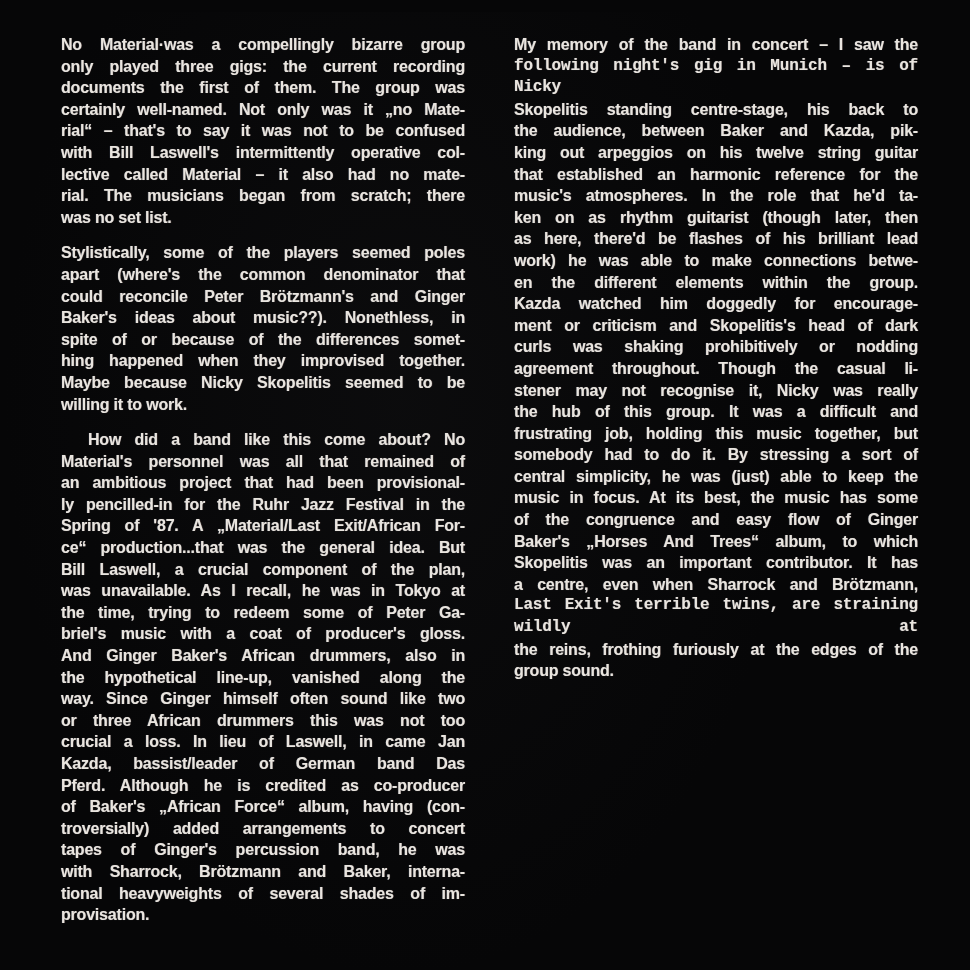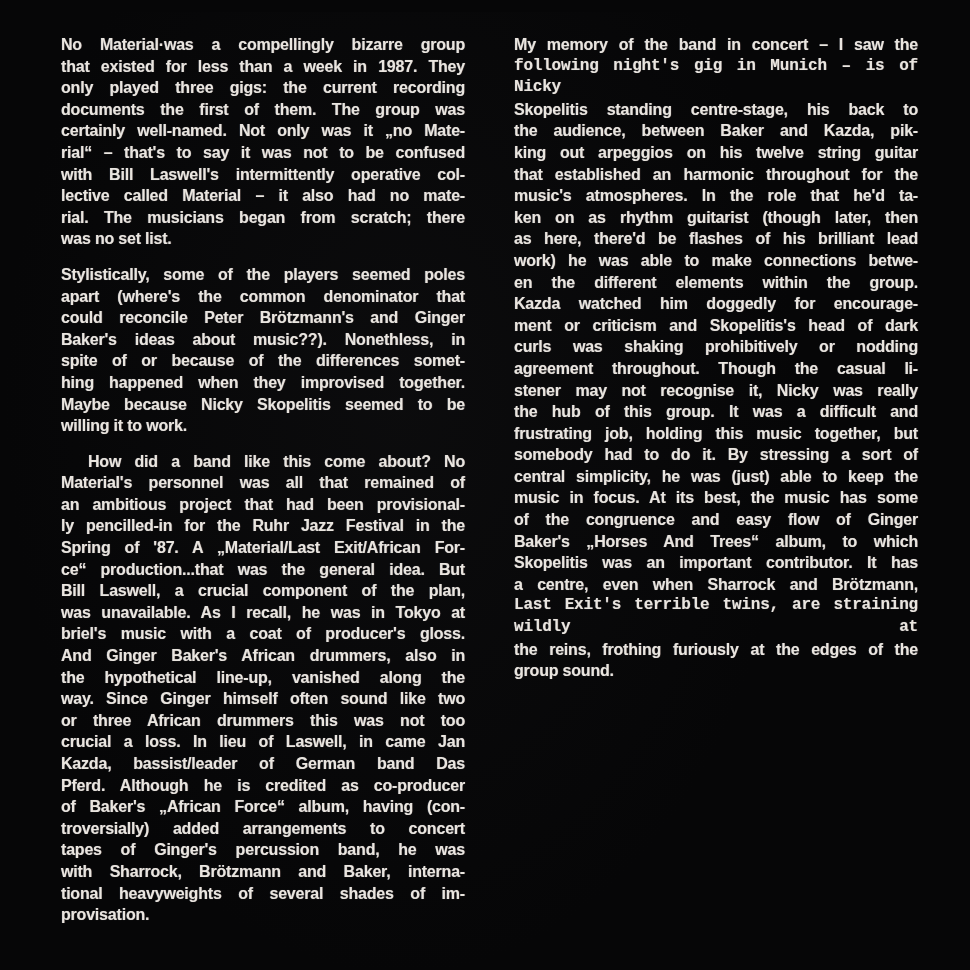--- a/index.html
+++ b/index.html
@@ -51,21 +51,20 @@
     text-align-last: left;
   }
 </style>
 </head>
 <body style="background: rgb(6, 6, 7);">
 
 <div class="page">
   <div class="col col-left">
       <div class="para">
         <div class="line" style="color: rgb(233, 229, 223);">No Material·was a compellingly bizarre group</div>
-        <div class="line" style="color: rgb(233, 229, 223);">that existed for less than a week in 1987. They</div>
         <div class="line" style="color: rgb(233, 229, 223);">only played three gigs: the current recording</div>
         <div class="line" style="color: rgb(233, 229, 223);">documents the first of them. The group was</div>
         <div class="line" style="color: rgb(233, 229, 223);">certainly well-named. Not only was it „no Mate-</div>
         <div class="line" style="color: rgb(233, 229, 223);">rial“ – that's to say it was not to be confused</div>
         <div class="line" style="color: rgb(233, 229, 223);">with Bill Laswell's intermittently operative col-</div>
         <div class="line" style="color: rgb(233, 229, 223);">lective called Material – it also had no mate-</div>
         <div class="line" style="color: rgb(233, 229, 223);">rial. The musicians began from scratch; there</div>
         <div class="line last" style="color: rgb(233, 229, 223);">was no set list.</div>
       </div>
       <div class="para">
@@ -80,20 +79,21 @@
       </div>
       <div class="para">
         <div class="line" style="color: rgb(233, 229, 223); padding-left: 27px;">How did a band like this come about? No</div>
         <div class="line" style="color: rgb(233, 229, 223);">Material's personnel was all that remained of</div>
         <div class="line" style="color: rgb(233, 229, 223);">an ambitious project that had been provisional-</div>
         <div class="line" style="color: rgb(233, 229, 223);">ly pencilled-in for the Ruhr Jazz Festival in the</div>
         <div class="line" style="color: rgb(233, 229, 223);">Spring of '87. A „Material/Last Exit/African For-</div>
         <div class="line" style="color: rgb(233, 229, 223);">ce“ production...that was the general idea. But</div>
         <div class="line" style="color: rgb(233, 229, 223);">Bill Laswell, a crucial component of the plan,</div>
         <div class="line" style="color: rgb(233, 229, 223);">was unavailable. As I recall, he was in Tokyo at</div>
+        <div class="line" style="color: rgb(233, 229, 223);">the time, trying to redeem some of Peter Ga-</div>
         <div class="line" style="color: rgb(233, 229, 223);">briel's music with a coat of producer's gloss.</div>
         <div class="line" style="color: rgb(233, 229, 223);">And Ginger Baker's African drummers, also in</div>
         <div class="line" style="color: rgb(233, 229, 223);">the hypothetical line-up, vanished along the</div>
         <div class="line" style="color: rgb(233, 229, 223);">way. Since Ginger himself often sound like two</div>
         <div class="line" style="color: rgb(233, 229, 223);">or three African drummers this was not too</div>
         <div class="line" style="color: rgb(233, 229, 223);">crucial a loss. In lieu of Laswell, in came Jan</div>
         <div class="line" style="color: rgb(233, 229, 223);">Kazda, bassist/leader of German band Das</div>
         <div class="line" style="color: rgb(233, 229, 223);">Pferd. Although he is credited as co-producer</div>
         <div class="line" style="color: rgb(233, 229, 223);">of Baker's „African Force“ album, having (con-</div>
         <div class="line" style="color: rgb(233, 229, 223);">troversially) added arrangements to concert</div>
@@ -103,21 +103,21 @@
         <div class="line last" style="color: rgb(233, 229, 223);">provisation.</div>
       </div>
     </div>
   <div class="col col-right">
       <div class="para">
         <div class="line" style="color: rgb(233, 229, 223);">My memory of the band in concert – I saw the</div>
         <div class="line" style="color: rgb(233, 229, 223); font-family: Liberation Mono, monospace;">following night's gig in Munich – is of Nicky</div>
         <div class="line" style="color: rgb(233, 229, 223);">Skopelitis standing centre-stage, his back to</div>
         <div class="line" style="color: rgb(233, 229, 223);">the audience, between Baker and Kazda, pik-</div>
         <div class="line" style="color: rgb(233, 229, 223);">king out arpeggios on his twelve string guitar</div>
-        <div class="line" style="color: rgb(233, 229, 223);">that established an harmonic throughout for the</div>
+        <div class="line" style="color: rgb(233, 229, 223);">that established an harmonic reference for the</div>
         <div class="line" style="color: rgb(233, 229, 223);">music's atmospheres. In the role that he'd ta-</div>
         <div class="line" style="color: rgb(233, 229, 223);">ken on as rhythm guitarist (though later, then</div>
         <div class="line" style="color: rgb(233, 229, 223);">as here, there'd be flashes of his brilliant lead</div>
         <div class="line" style="color: rgb(233, 229, 223);">work) he was able to make connections betwe-</div>
         <div class="line" style="color: rgb(233, 229, 223);">en the different elements within the group.</div>
         <div class="line" style="color: rgb(233, 229, 223);">Kazda watched him doggedly for encourage-</div>
         <div class="line" style="color: rgb(233, 229, 223);">ment or criticism and Skopelitis's head of dark</div>
         <div class="line" style="color: rgb(233, 229, 223);">curls was shaking prohibitively or nodding</div>
         <div class="line" style="color: rgb(233, 229, 223);">agreement throughout. Though the casual li-</div>
         <div class="line" style="color: rgb(233, 229, 223);">stener may not recognise it, Nicky was really</div>

